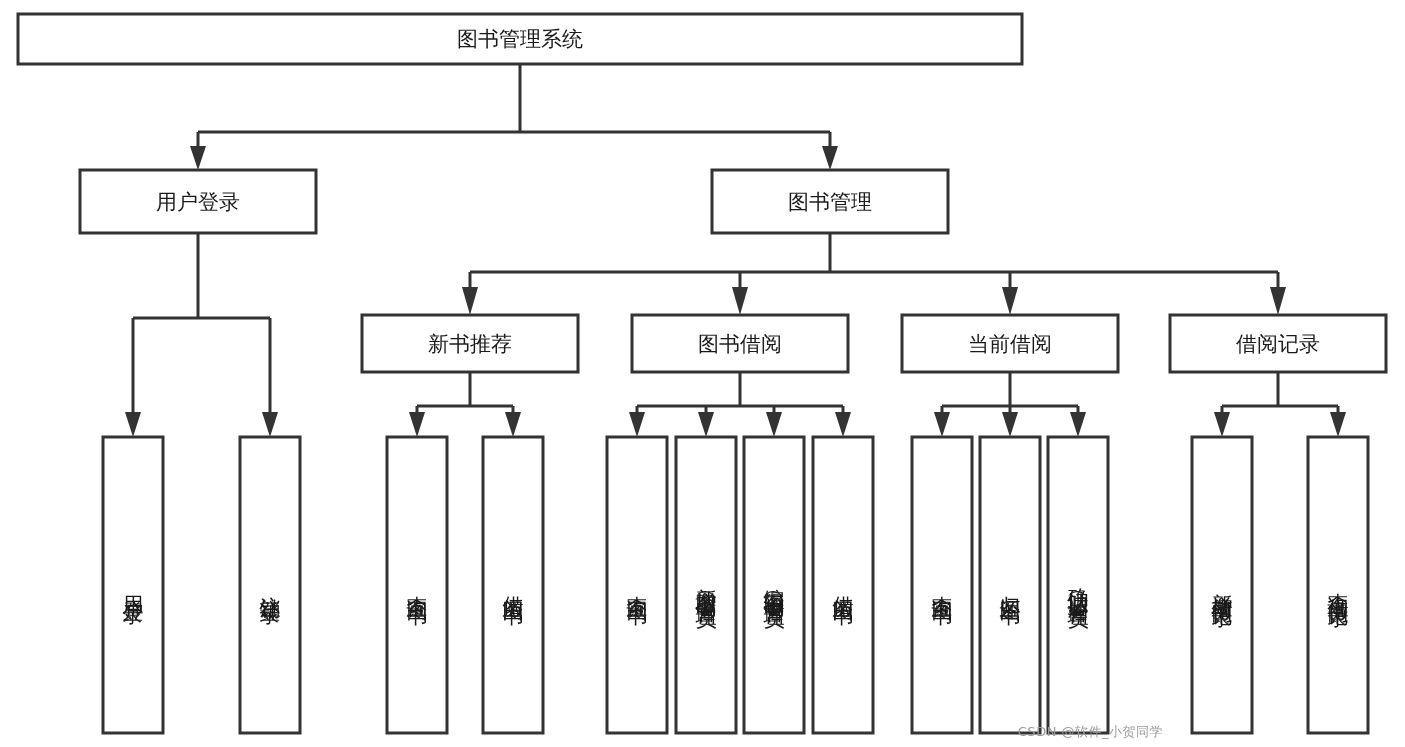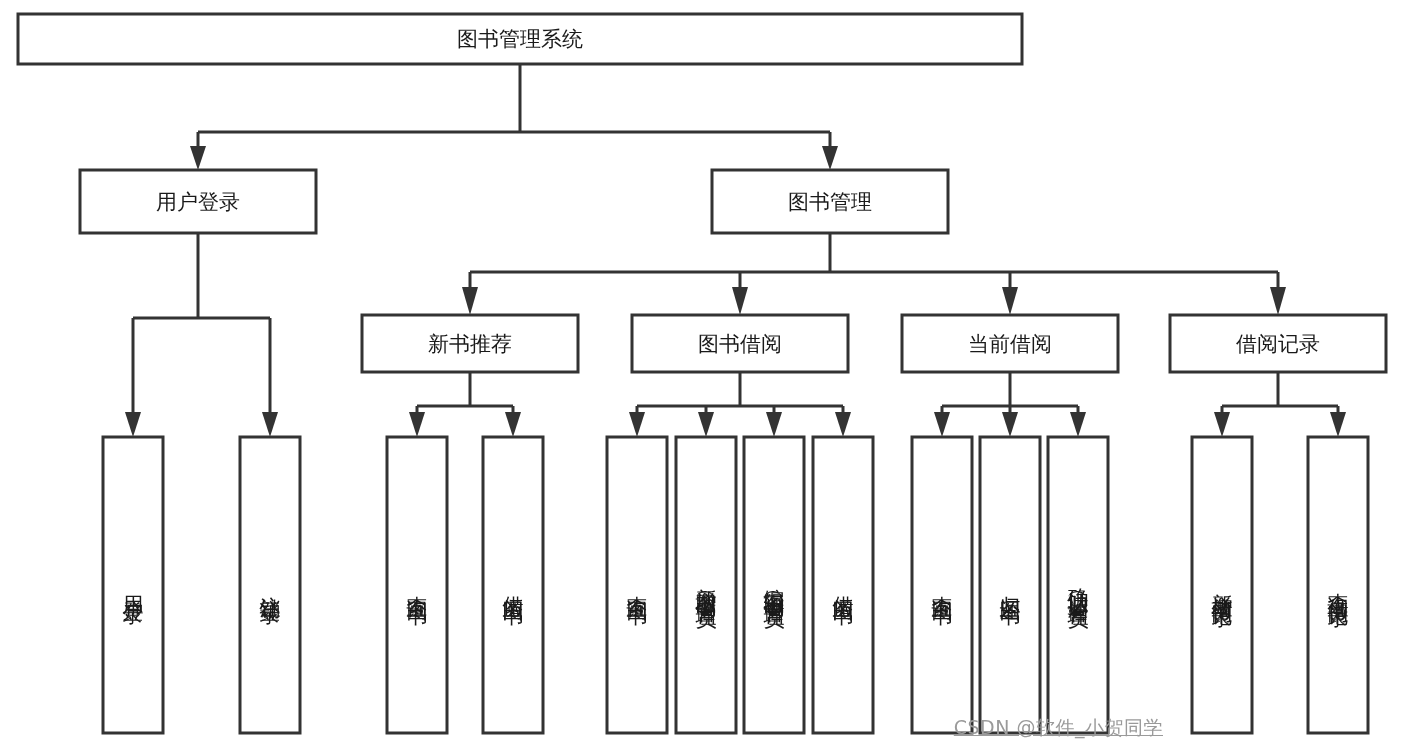--- a/index.html
+++ b/index.html
@@ -56,26 +56,25 @@
     text-orientation: upright;
     letter-spacing: 3px;
     dominant-baseline: central;
     text-anchor: middle;
   }
   .watermark {
     position: absolute;
     right: 12px;
     bottom: 6px;
     font-family: "DejaVu Sans", "Liberation Sans", sans-serif;
-    font-size: 19px;
+    font-size: 13px;
     color: #9a9a9a;
     letter-spacing: 0.5px;
     white-space: nowrap;
     pointer-events: none;
-    text-decoration: underline;
   }
 </style>
 </head>
 <body>
 
 <div id="diagram-root">
   <svg class="flow" viewBox="0 0 1405 747" xmlns="http://www.w3.org/2000/svg">
 
     <g>
 

